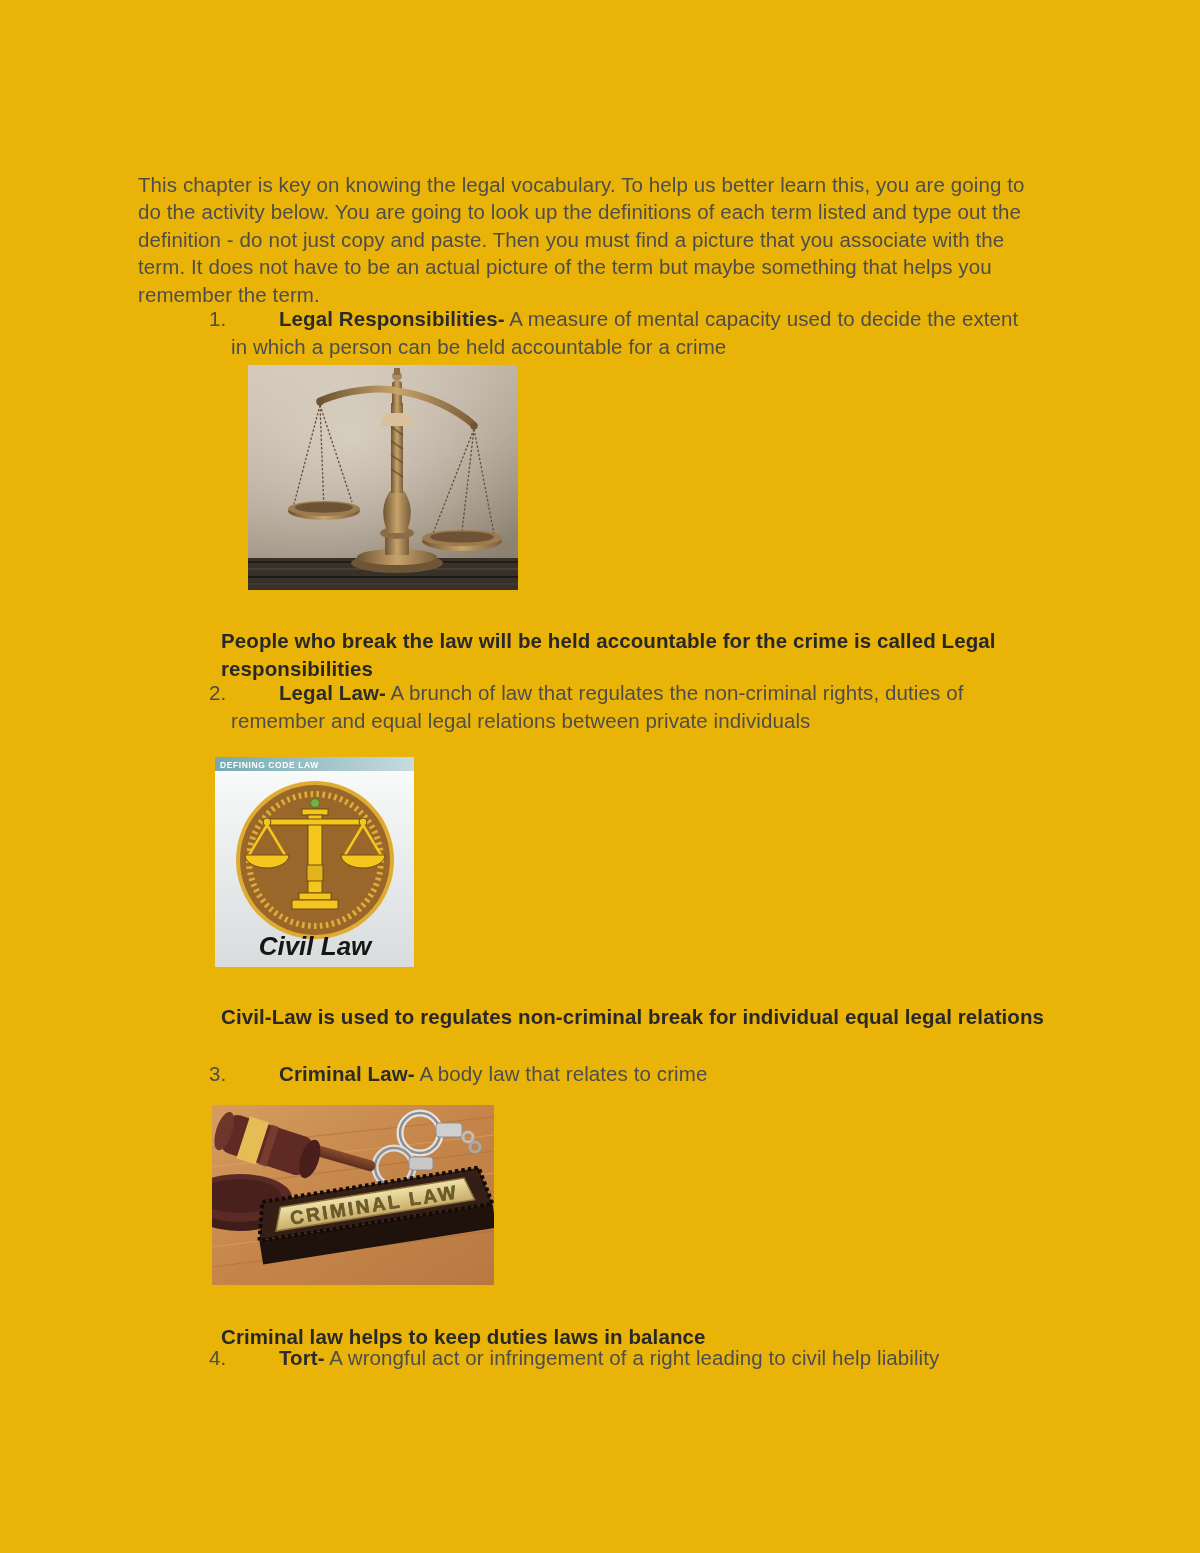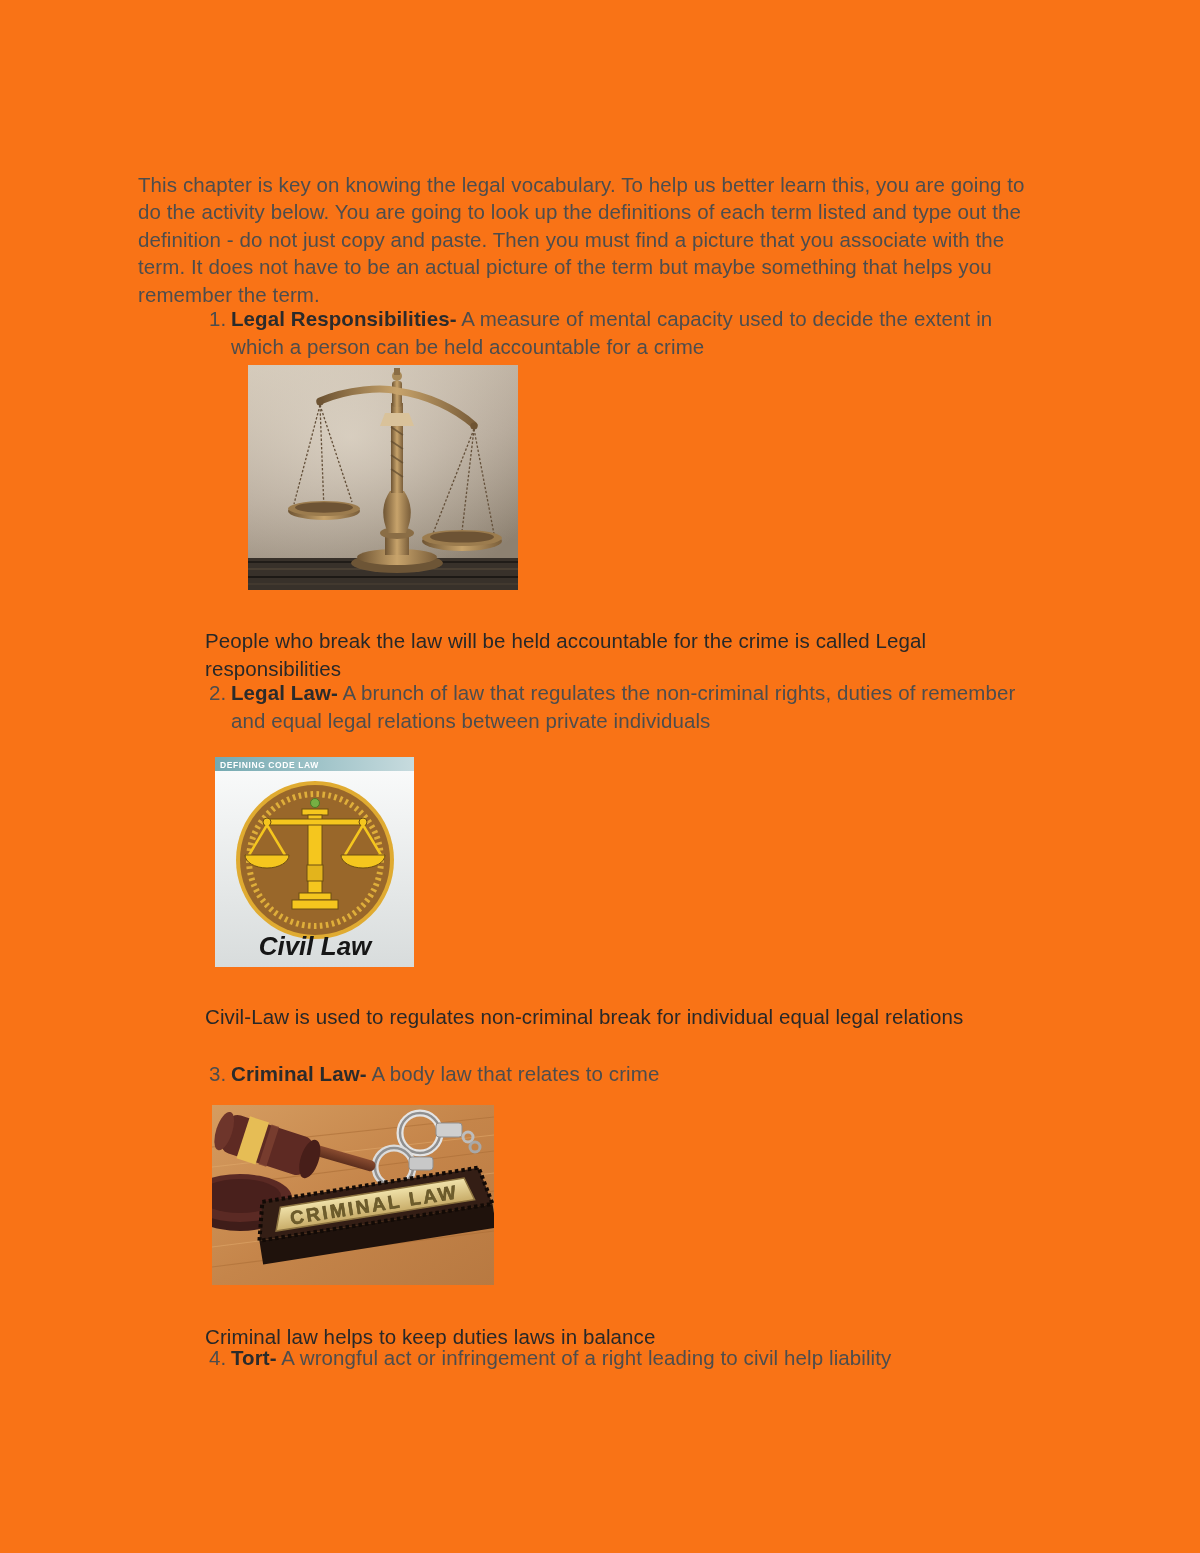--- a/index.html
+++ b/index.html
@@ -1,35 +1,35 @@
 <!DOCTYPE html>
 <html><head>
 <meta charset="utf-8">
 <style>
   html, body { margin: 0; padding: 0; background: #ffffff; }
   .page {
     position: relative;
     width: 1200px;
     height: 1553px;
-    background: #f97316;
+    background: #eab308;
     font-family: "Liberation Sans", sans-serif;
     color: #4d4d4d;
     overflow: hidden;
   }
   .txt {
     position: absolute;
     font-size: 20.5px;
     line-height: 27.5px;
     letter-spacing: 0.1px;
   }
   .intro { left: 138px; top: 150px; width: 912px; }
   .list-item { left: 209px; width: 802px; padding-left: 22px; box-sizing: content-box; }
   .list-item .num { position: absolute; left: 0; top: 0; }
-  .term { font-weight: bold; color: #2b2b2b; }
-  .note { left: 205px; width: 842px; font-weight: normal; color: #282828; margin-top: 23px; }
+  .term { font-weight: bold; color: #2b2b2b; margin-left: 48px; }
+  .note { left: 221px; width: 842px; font-weight: bold; color: #282828; margin-top: 23px; }
   .fig { position: absolute; }
   .fig svg { display: block; width: 100%; height: 100%; }
 </style>
 </head>
 <body>
 
 <div class="page">
 
   <p class="txt intro">This chapter is key on knowing the legal vocabulary.  To help us better learn this, you are going to do the activity below.  You are going to look up the definitions of each term listed and type out the definition - do not just copy and paste.  Then you must find a picture that you associate with the term.  It does not have to be an actual picture of the term but maybe something that helps you remember the term.</p>
 

